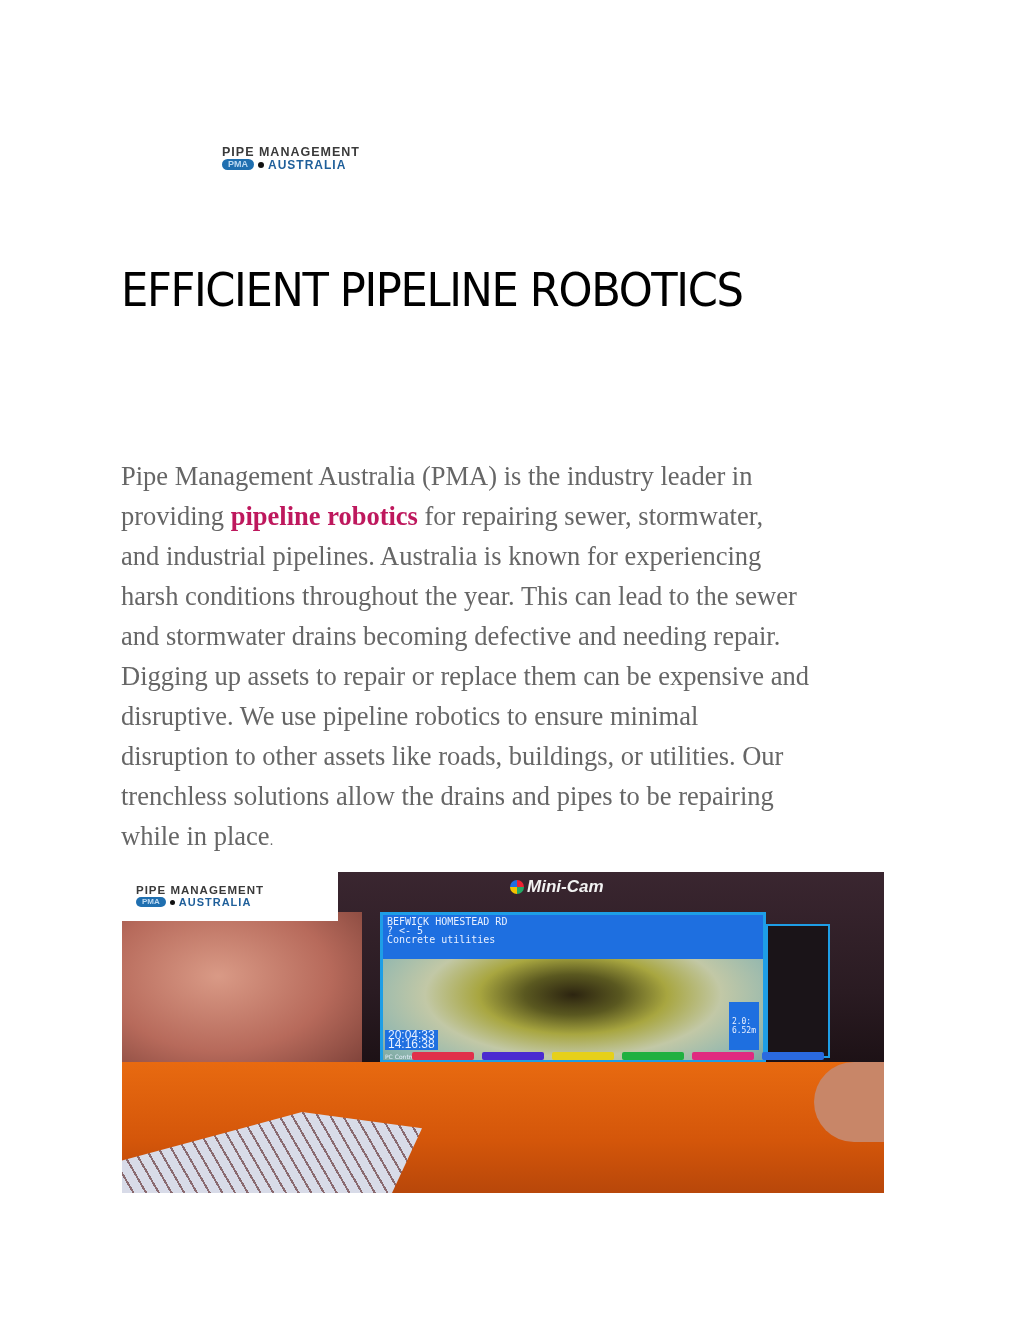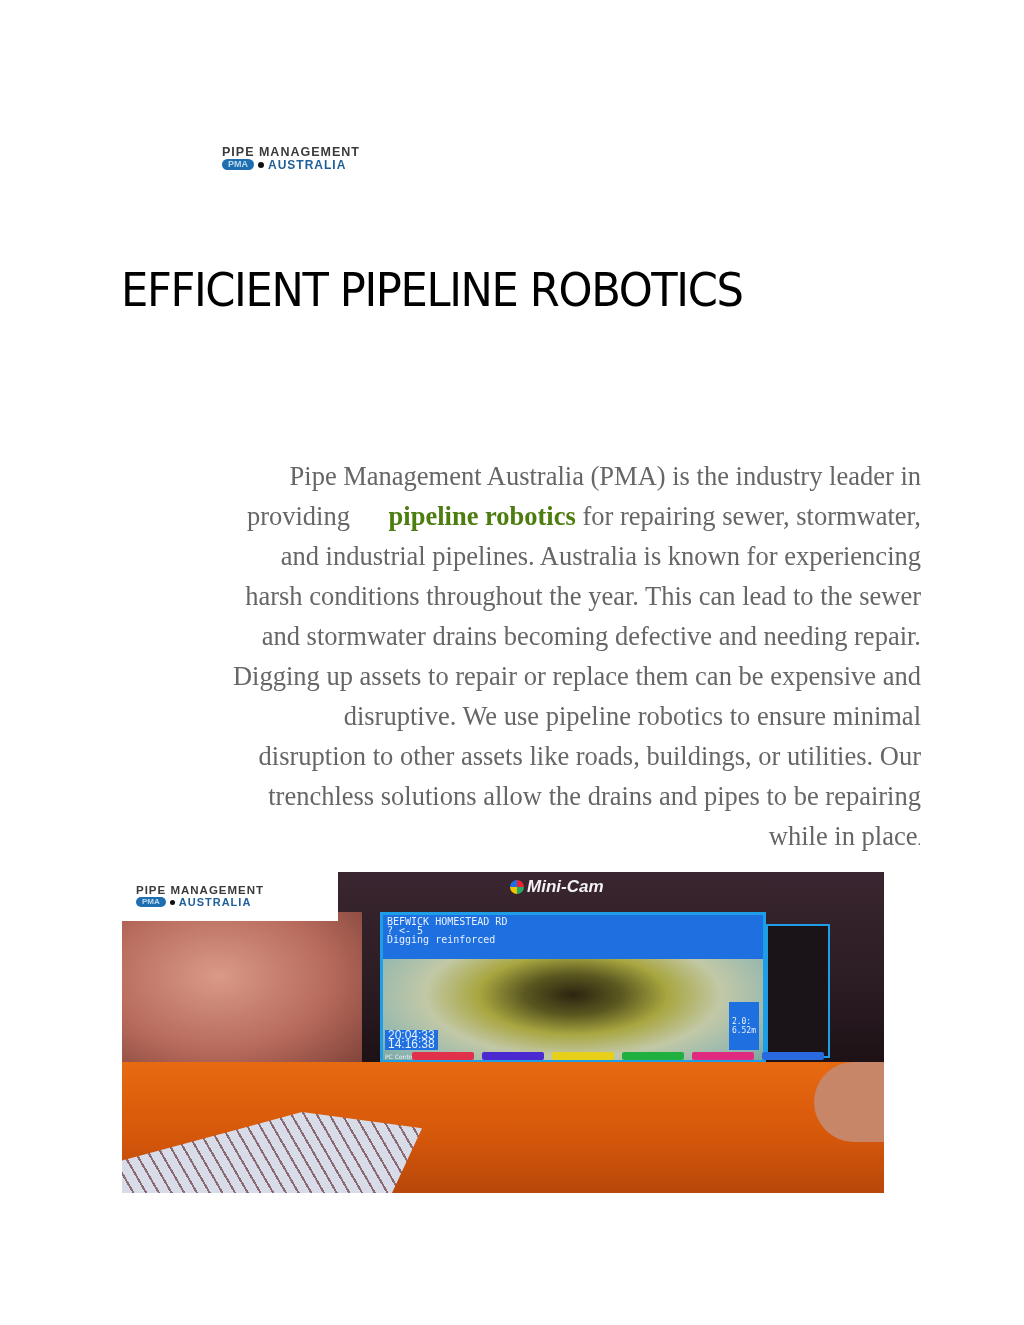--- a/index.html
+++ b/index.html
@@ -10,22 +10,22 @@
   .logo-pill { background:#1f6fb0; color:#bcd9f2; font-family:"Liberation Sans", sans-serif; font-weight:bold; border-radius:6px; padding:0 6px; line-height:1.15; }
   .logo-dot { background:#111; border-radius:50%; }
   .logo-aus { font-family:"Liberation Sans", sans-serif; font-weight:bold; color:#1f5f9a; letter-spacing:1px; }
   #logo-main { left:222px; top:146px; }
   #logo-main .logo-top { font-size:12.5px; }
   #logo-main .logo-pill { font-size:9px; }
   #logo-main .logo-dot { width:6px; height:6px; }
   #logo-main .logo-aus { font-size:12px; }
   .title { position:absolute; left:121px; top:262px; font-family:"DejaVu Sans", sans-serif; font-size:47px; color:#000; letter-spacing:-1.5px; font-weight:normal; margin:0; white-space:nowrap; transform:scaleX(0.92); transform-origin:left; }
   .body-text { position:absolute; left:121px; top:456px; width:800px; font-size:26.5px; line-height:40px; color:#666666; margin:0; }
-  .body-text .line { display:block; white-space:nowrap;text-align:right; }
-  .body-text b { color:#4d7c0f;margin-left:32px; }
+  .body-text .line { display:block; white-space:nowrap; }
+  .body-text b { color:#be185d; }
   .small { font-size:14px; }
   .photo { position:absolute; left:122px; top:872px; width:762px; height:321px; overflow:hidden; background:#2a1a20; }
   .photo .bg-dark { position:absolute; left:216px; top:0; width:546px; height:200px; background:linear-gradient(180deg,#3a2630 0%,#2a1b22 60%,#1b1014 100%); }
   .photo .skin { position:absolute; left:0; top:40px; width:240px; height:160px; background:radial-gradient(ellipse at 40% 40%, #d99a86 0%, #b76a5b 55%, #7a3f37 100%); }
   .photo .orange { position:absolute; left:0; top:190px; width:762px; height:131px; background:linear-gradient(180deg,#e86a10 0%, #d4560a 60%, #b8470a 100%); }
   .photo .stripes { position:absolute; left:0; top:240px; width:300px; height:81px; background:repeating-linear-gradient(60deg,#d8dbe8 0 9px,#8a6a70 9px 11px); clip-path:polygon(0 60%, 60% 0, 100% 20%, 90% 100%, 0 100%); }
   .photo .hand { position:absolute; right:0; top:190px; width:70px; height:80px; border-radius:40px 0 0 40px; background:#c88668; }
   .photo .screen { position:absolute; left:258px; top:40px; width:380px; height:145px; border:3px solid #1e9ee6; background:radial-gradient(ellipse at 50% 55%, #2c2410 0%, #5a5820 18%, #a8a640 35%, #c2c8a6 55%, #8fb6b0 80%, #6e9a90 100%); }
   .photo .screen-head { position:absolute; left:0; top:0; right:0; height:44px; background:#1e6fe0; color:#e8f0ff; font-family:"DejaVu Sans Mono", monospace; font-size:10px; line-height:9px; padding:2px 4px; box-sizing:border-box; }
   .photo .screen-time { position:absolute; left:2px; bottom:10px; background:#1e6fe0; color:#e8f0ff; font-family:Liberation Sans, sans-serif; font-size:12px; line-height:9px; padding:1px 3px; }
@@ -71,21 +71,21 @@
 </p>
 
 <div class="photo">
   <div class="bg-dark"></div>
   <div class="skin"></div>
   <div class="brand"><span class="brand-mark"></span><span>Mini-Cam</span></div>
   <div class="screen">
     <div class="screen-head">
       <div>BEFWICK HOMESTEAD RD</div>
       <div>? &lt;- 5</div>
-      <div>Digging reinforced</div>
+      <div>Concrete utilities</div>
     </div>
     <div class="screen-time">
       <div>20:04:33</div>
       <div>14:16:38</div>
     </div>
     <div class="screen-dist">
       <div>2.0:</div>
       <div>6.52m</div>
     </div>
     <div class="screen-mode">PC Control Mode</div>

